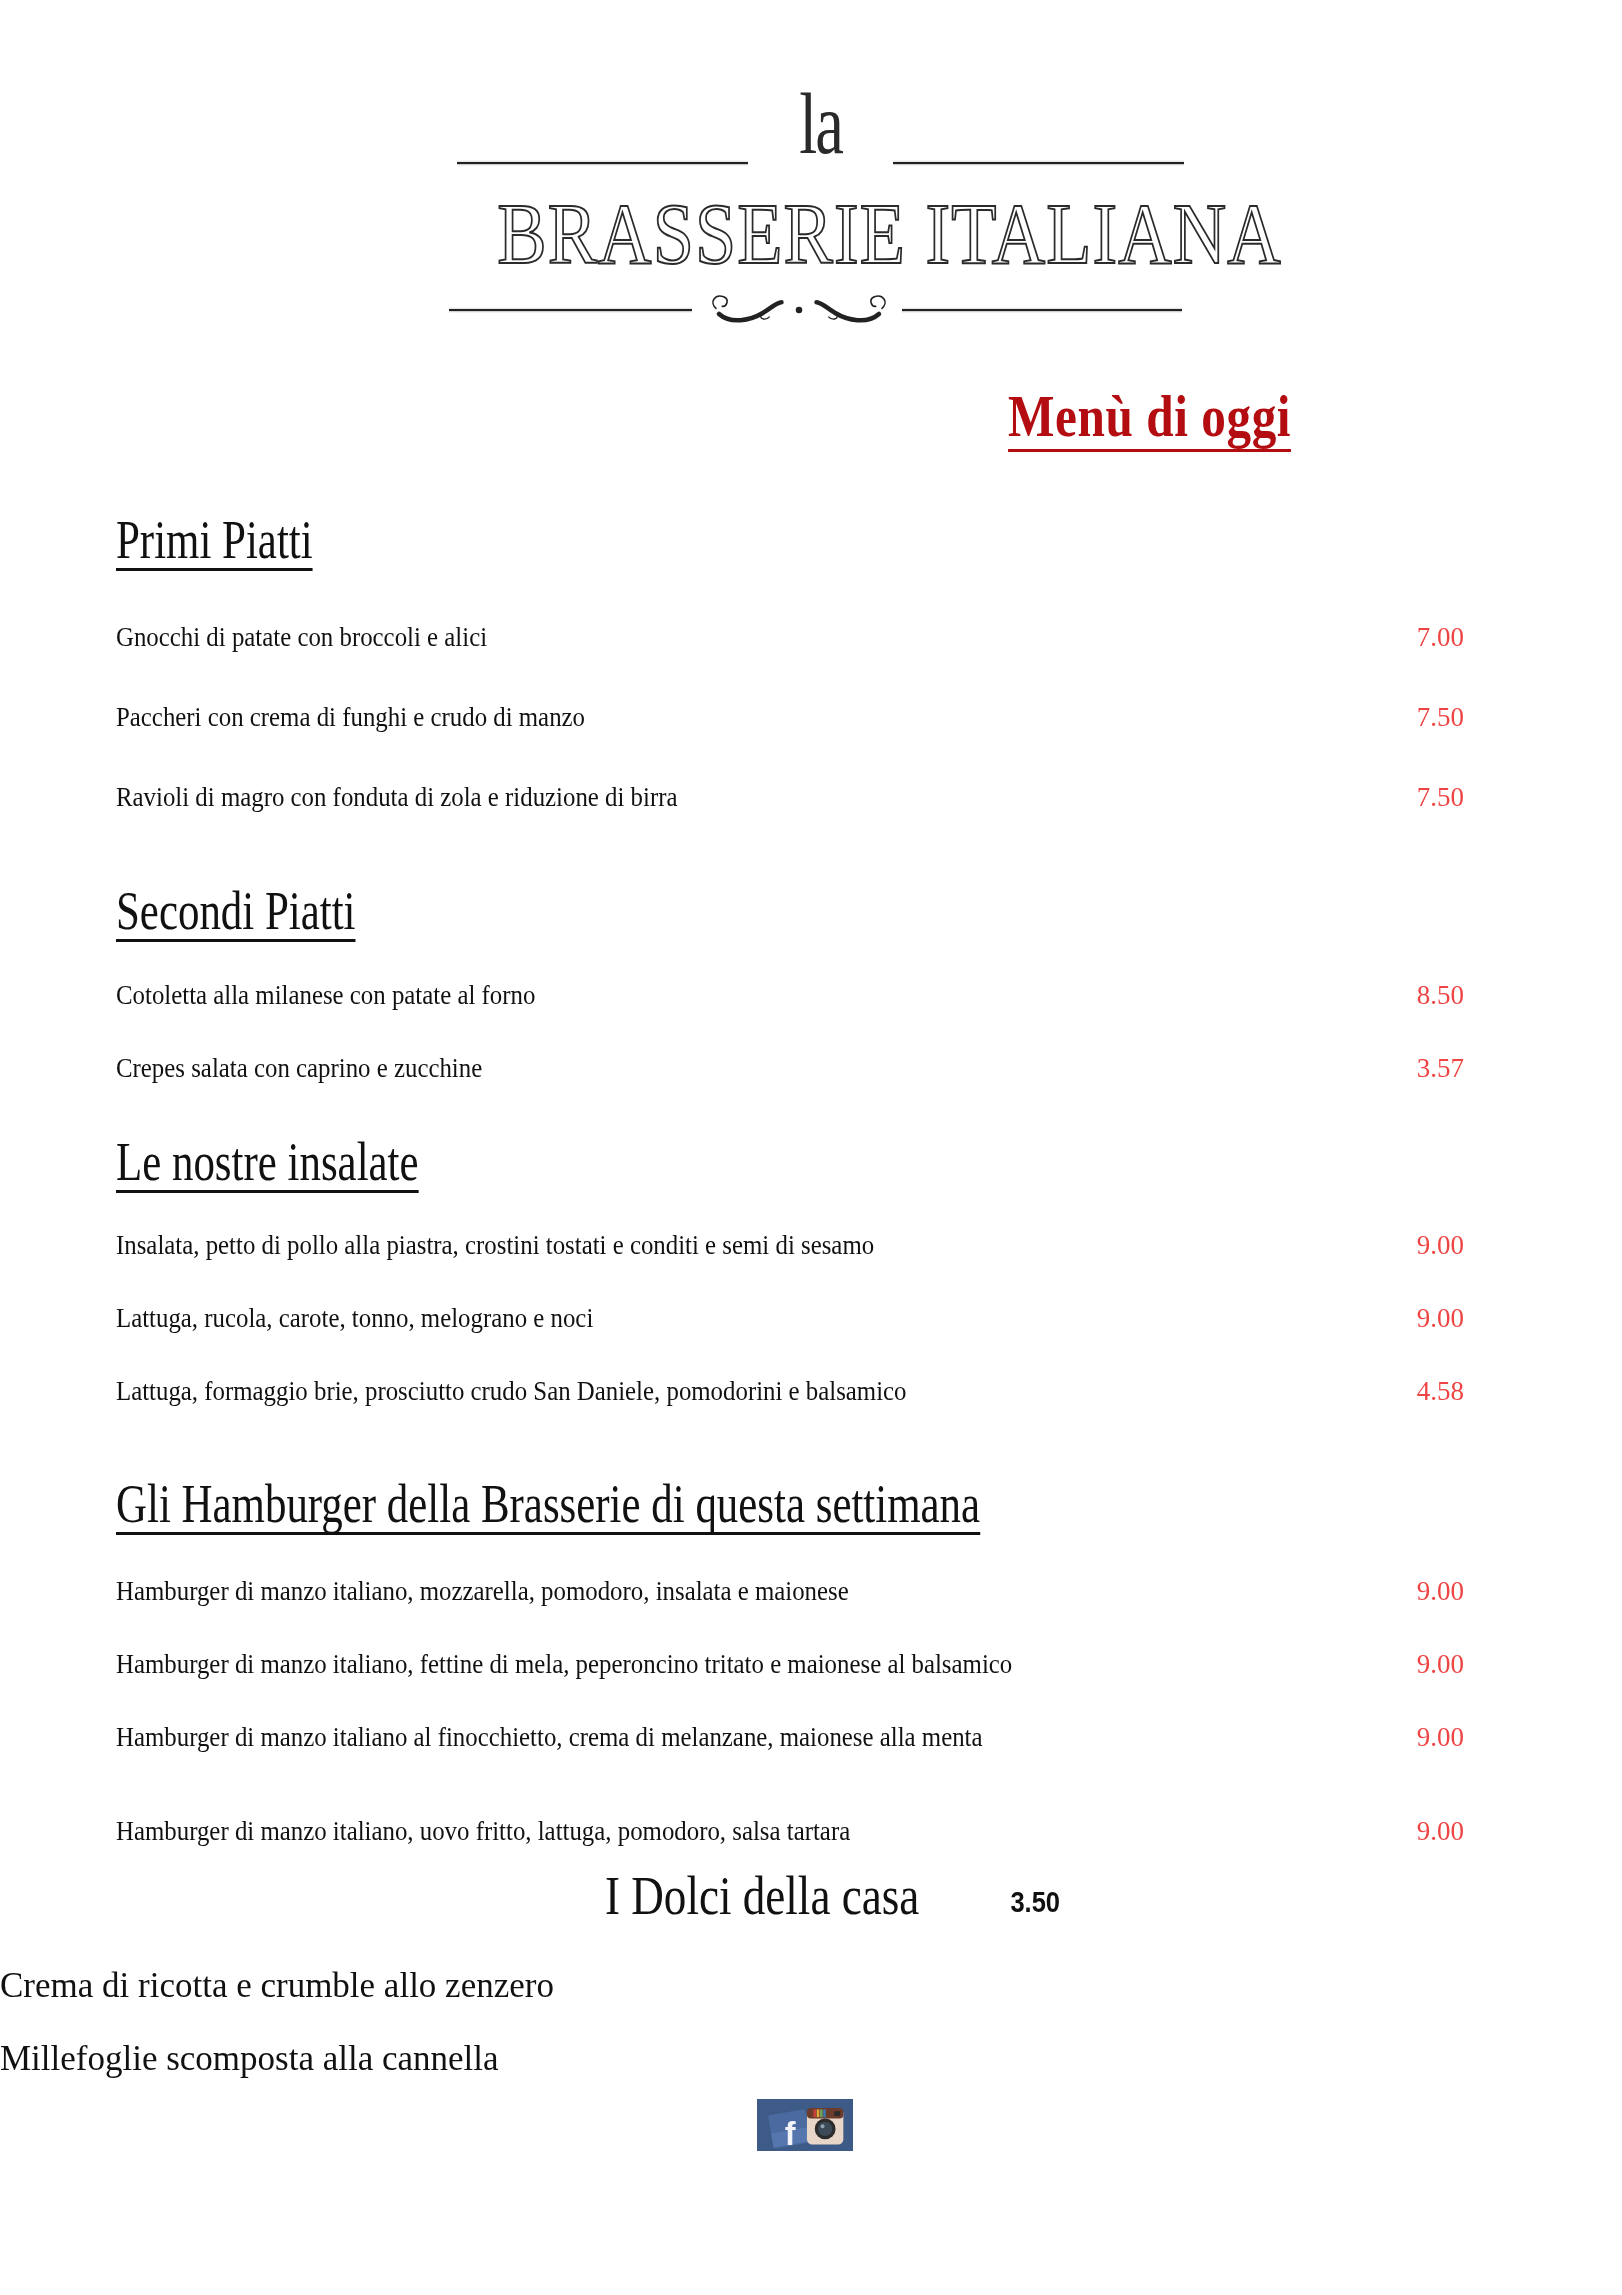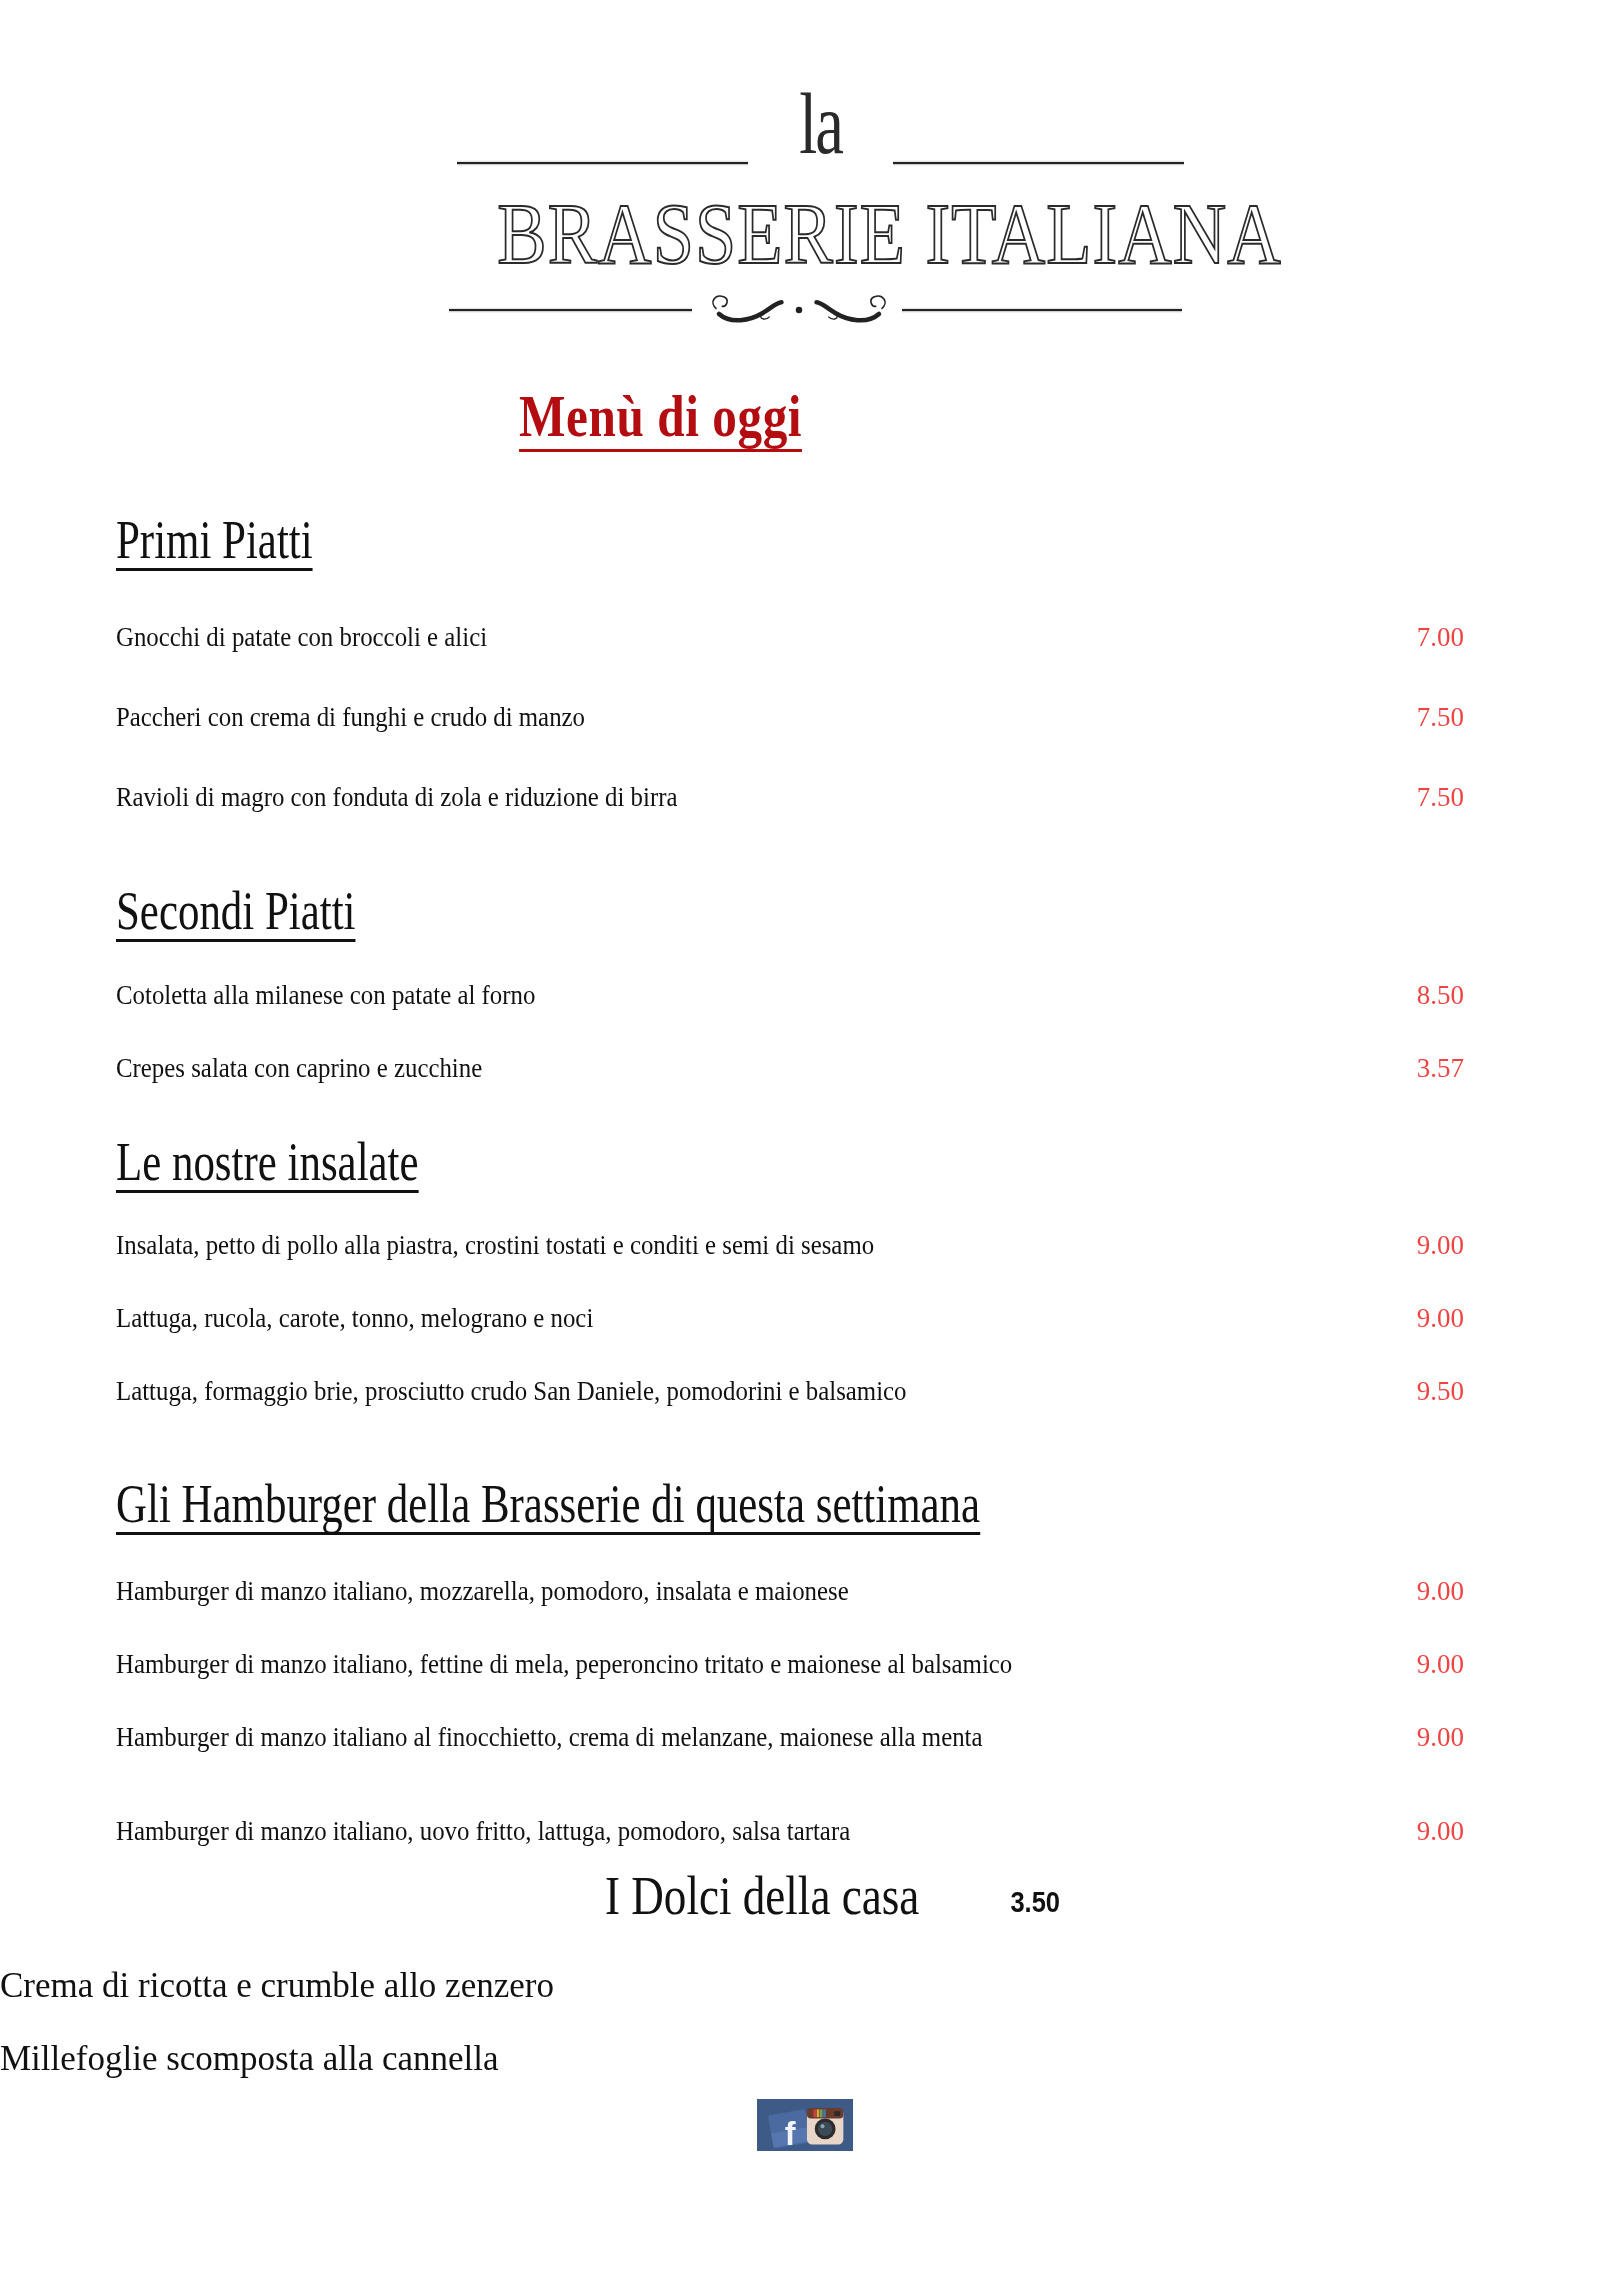--- a/index.html
+++ b/index.html
@@ -14,21 +14,21 @@
     .logo-la { position: absolute; left: 346px; top: -3.9px; width: 59px; text-align: center;
       font-family: "Liberation Serif", serif; font-size: 86px; line-height: 1; color: #2a2a2a;
       transform: scaleX(0.75); letter-spacing: -2.6px; }
     .logo-name { position: absolute; left: 0; top: 106px; width: 746px; text-align: center;
       font-family: "Liberation Serif", serif; font-size: 86px; line-height: 1;
       color: #fff; -webkit-text-stroke: 2px #2b2b2b; letter-spacing: 1.3px;
       transform: scaleX(0.86); transform-origin: center; white-space: nowrap; }
     .logo-flourish { position: absolute; left: 259px; top: 203px; width: 190px; height: 39px; }
 
     
-    .page-title { position: absolute; left: 0; width: 1322px; top: 386px; text-align: center; }
+    .page-title { position: absolute; left: 0; width: 1322px; top: 386px; text-align: right; }
     .page-title span { display: inline-block; font-family: "Liberation Serif", serif;
       font-size: 60px; line-height: 1; color: #b30d12; font-weight: bold;
       transform: scaleX(0.82); border-bottom: 3.9px solid #b30d12; padding-bottom: 2.6px;
       letter-spacing: 0.7px; }
 
     
     .section-heading { position: absolute; left: 116px; font-family: "Liberation Serif", serif;
       font-size: 55px; line-height: 1; color: #111; white-space: nowrap;
       transform: scaleX(0.78); transform-origin: left bottom;
       border-bottom: 3.9px solid #111; padding-bottom: 1.3px; }
@@ -105,21 +105,21 @@
 <div class="menu-item" style="top:1226px;">
   <span class="item-name">Insalata, petto di pollo alla piastra, crostini tostati e conditi e semi di sesamo</span>
   <span class="item-price">9.00</span>
 </div>
 <div class="menu-item" style="top:1299px;">
   <span class="item-name">Lattuga, rucola, carote, tonno, melograno e noci</span>
   <span class="item-price">9.00</span>
 </div>
 <div class="menu-item" style="top:1372px;">
   <span class="item-name">Lattuga, formaggio brie, prosciutto crudo San Daniele, pomodorini e balsamico</span>
-  <span class="item-price">9.50</span>
+  <span class="item-price">4.58</span>
 </div>
 
 <div class="section-heading" style="top:1476px;">Gli Hamburger della Brasserie di questa settimana</div>
 <div class="menu-item" style="top:1572px;">
   <span class="item-name">Hamburger di manzo italiano, mozzarella, pomodoro, insalata e maionese</span>
   <span class="item-price">9.00</span>
 </div>
 <div class="menu-item" style="top:1645px;">
   <span class="item-name">Hamburger di manzo italiano, fettine di mela, peperoncino tritato e maionese al balsamico</span>
   <span class="item-price">9.00</span>

